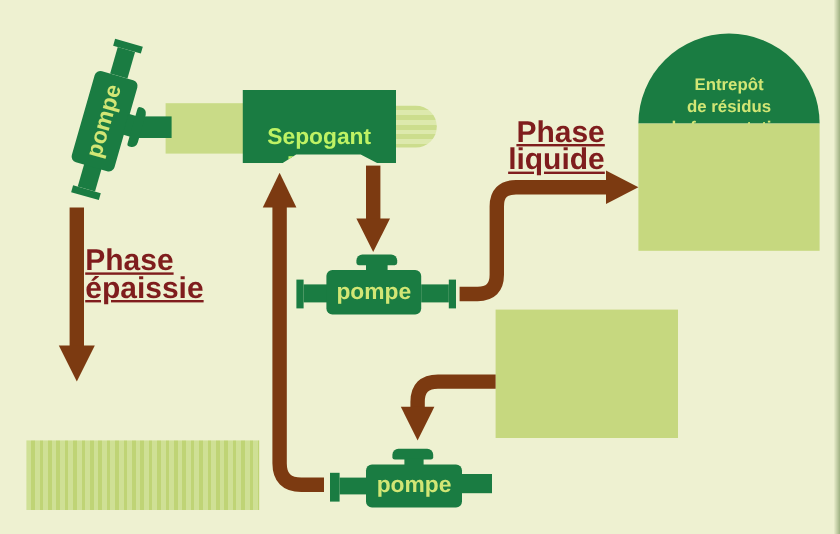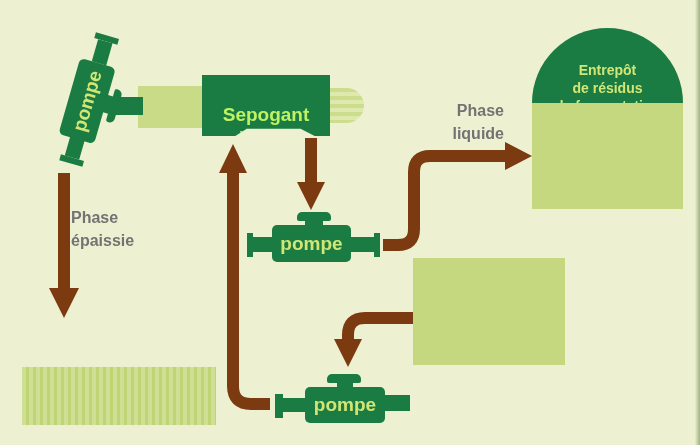--- a/index.html
+++ b/index.html
@@ -49,23 +49,24 @@
   .pump .pbody{
     border-radius:5px;
     display:flex;align-items:center;justify-content:center;
     color:#d2e675;font-size:19px;
   }
   .pump .cap{border-radius:5px 5px 2px 2px;}
   
   
   .flow-label{
     position:absolute;
-    color:#737373;
-    font-size:16px;line-height:23px;
+    color:#7f1d1d;
+    font-size:25px;line-height:23px;
     white-space:pre-line;
+    text-decoration:underline;
   }
   .edge-right{position:absolute;left:695px;top:0;width:5px;height:445px;
     background:linear-gradient(90deg,#e9edcb,#9fb183);}
   svg{position:absolute;left:0;top:0;pointer-events:none;}
   .pipe-stroke{fill:none;stroke:#7c3a11;stroke-width:12;}
   .pipe-head{fill:#7c3a11;stroke:none;}
 </style>
 </head>
 <body>
 

